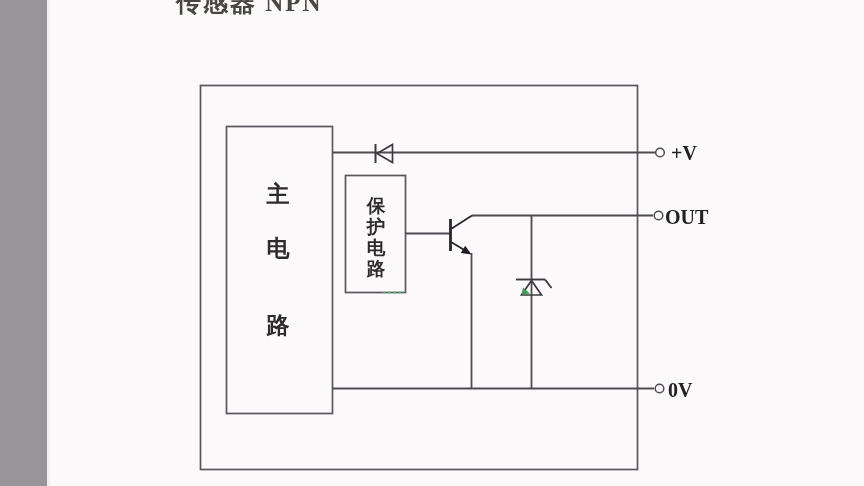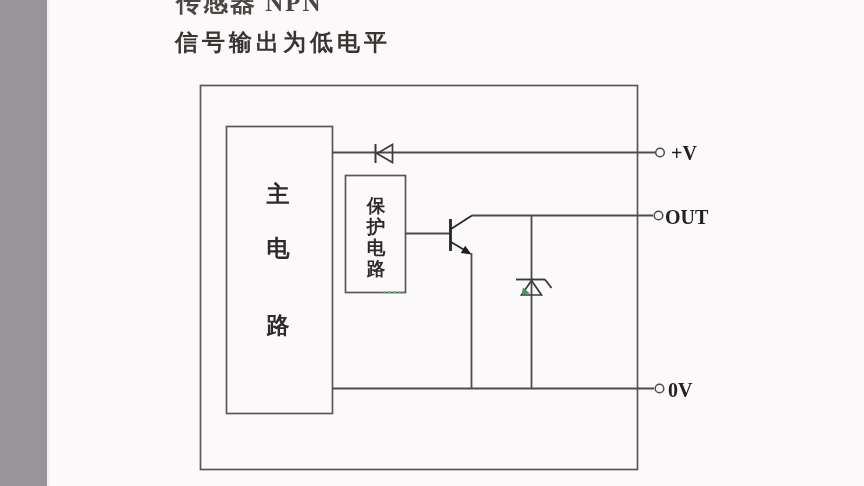--- a/index.html
+++ b/index.html
@@ -34,21 +34,20 @@
   .termtext{fill:#232023;font-weight:700;font-size:20px;
     font-family:"Liberation Serif","DejaVu Serif",serif;}
 </style>
 </head>
 <body>
 
 <div class="left-strip"></div>
 
 <div class="header">
   <div class="title1">传感器 NPN</div>
-  <div class="title2">信号输出为低电平</div>
 </div>
 
 <svg width="864" height="486" viewBox="0 0 864 486">
 
   <rect class="box" x="200.5" y="85.5" width="437" height="384"></rect>
 
   <g>
     <rect class="box" x="226.5" y="126.5" width="106" height="287"></rect>
     <text class="blocktext" x="278" y="202" font-size="23">主</text>
     <text class="blocktext" x="278" y="256" font-size="23">电</text>

